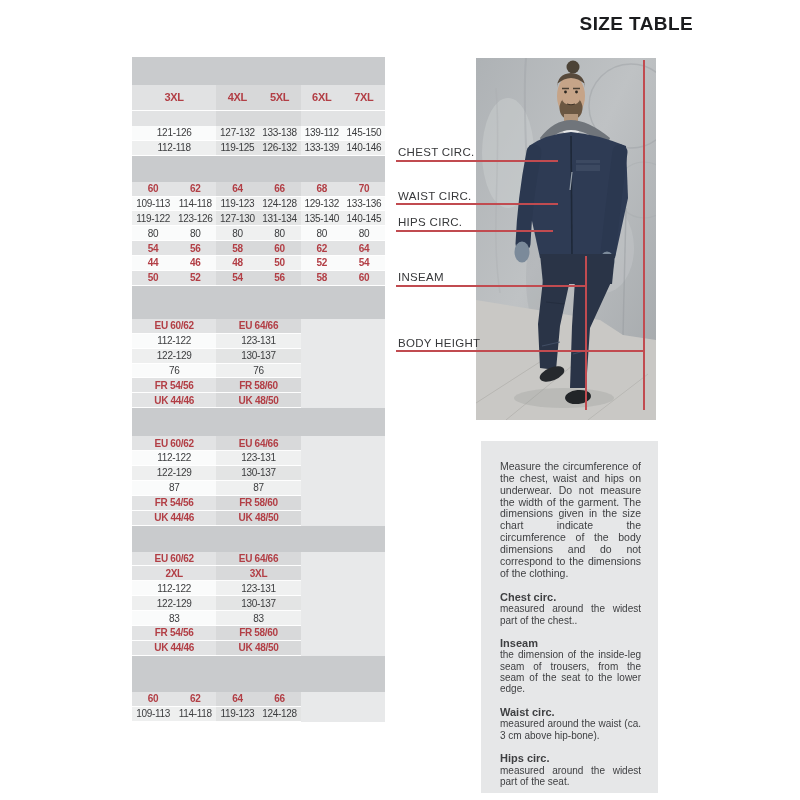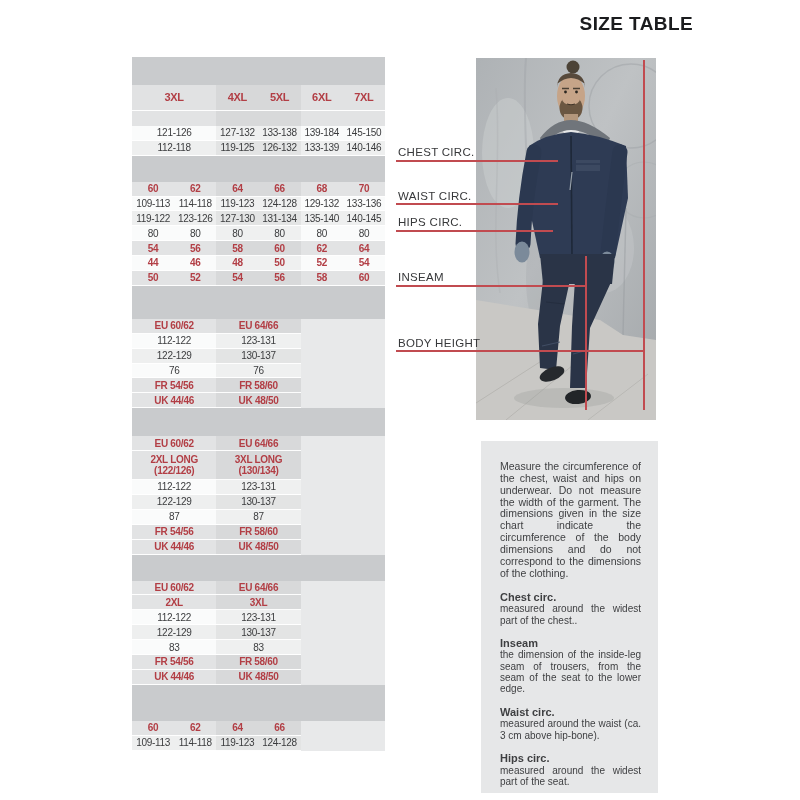--- a/index.html
+++ b/index.html
@@ -69,21 +69,21 @@
         <div class="tcell" style="grid-column: span 2; margin-top: 28px;">47/48</div>
         <div class="tcell g2" style="grid-column: span 1;">49/50</div>
         <div class="tcell g2" style="grid-column: span 1;">51/52</div>
         <div class="tcell" style="grid-column: span 1;">53/54</div>
         <div class="tcell" style="grid-column: span 1;">55/56</div>
       </div>
       <div class="trow w">
         <div class="tcell" style="grid-column: span 2;">121-126</div>
         <div class="tcell g2" style="grid-column: span 1;">127-132</div>
         <div class="tcell g2" style="grid-column: span 1;">133-138</div>
-        <div class="tcell" style="grid-column: span 1;">139-184</div>
+        <div class="tcell" style="grid-column: span 1;">139-112</div>
         <div class="tcell" style="grid-column: span 1;">145-150</div>
       </div>
       <div class="trow l">
         <div class="tcell" style="grid-column: span 2;">112-118</div>
         <div class="tcell g2" style="grid-column: span 1;">119-125</div>
         <div class="tcell g2" style="grid-column: span 1;">126-132</div>
         <div class="tcell" style="grid-column: span 1;">133-139</div>
         <div class="tcell" style="grid-column: span 1;">140-146</div>
       </div>
       <div class="trow band band-s">
@@ -198,32 +198,20 @@
         <div class="tcell fill"></div>
         <div class="tcell fill"></div>
         <div class="tcell fill g2"></div>
         <div class="tcell fill g2"></div>
         <div class="tcell fill"></div>
         <div class="tcell fill"></div>
       </div>
       <div class="trow g">
         <div class="tcell red" style="grid-column: span 2;">EU 60/62</div>
         <div class="tcell red g2" style="grid-column: span 2;">EU 64/66</div>
-        <div class="tcell empty"></div>
-        <div class="tcell empty"></div>
-      </div>
-      <div class="trow g tall">
-        <div class="tcell red" style="grid-column: span 2;">
-          <div>2XL LONG</div>
-          <div>(122/126)</div>
-        </div>
-        <div class="tcell red g2" style="grid-column: span 2;">
-          <div>3XL LONG</div>
-          <div>(130/134)</div>
-        </div>
         <div class="tcell empty"></div>
         <div class="tcell empty"></div>
       </div>
       <div class="trow w">
         <div class="tcell" style="grid-column: span 2;">112-122</div>
         <div class="tcell g2" style="grid-column: span 2;">123-131</div>
         <div class="tcell empty"></div>
         <div class="tcell empty"></div>
       </div>
       <div class="trow l">

